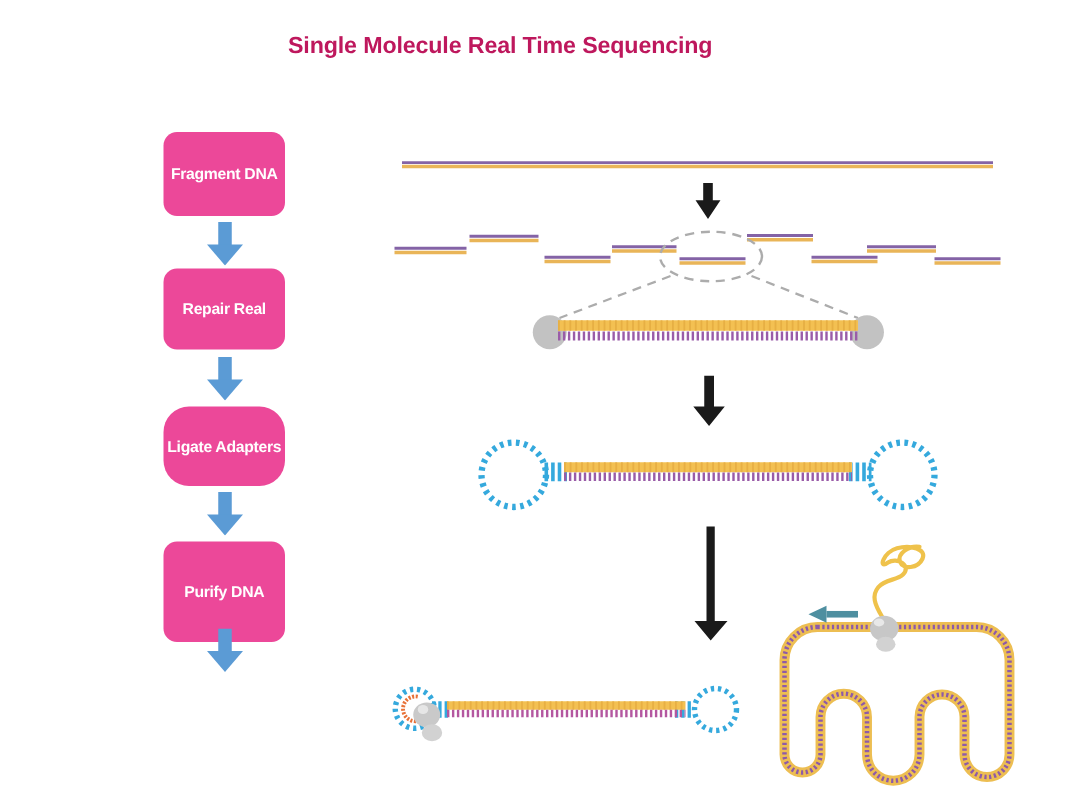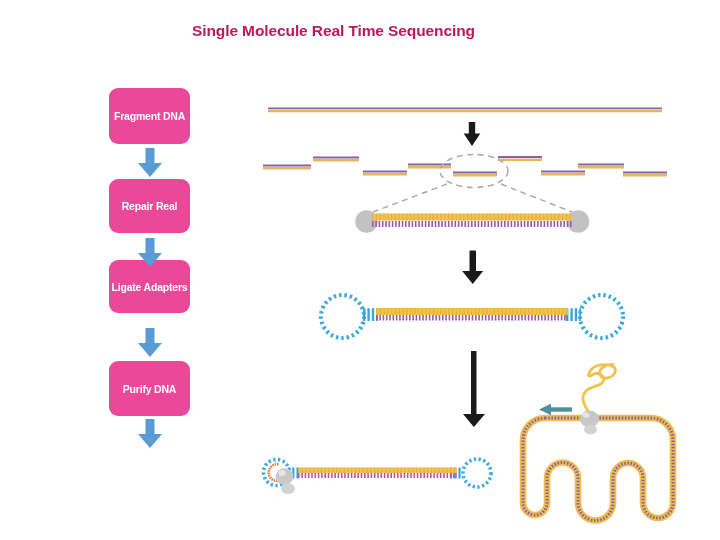--- a/index.html
+++ b/index.html
@@ -20,24 +20,24 @@
 <div class="slide">
 
   <div class="title">Single Molecule Real Time Sequencing</div>
 
   <div class="step red" style="top:88px;height:56px;">
       <span>Fragment DNA</span>
     </div>
   <div class="step red" style="top:179px;height:54px;">
       <span>Repair Real</span>
     </div>
-  <div class="step red" style="top:260px;height:53px;">
+  <div class="step red" style="top:271px;height:53px;border-radius:17px;">
       <span>Ligate Adapters</span>
     </div>
-  <div class="step red" style="top:361px;height:55px;">
+  <div class="step red" style="top:361px;height:67px;">
       <span>Purify DNA</span>
     </div>
 
   <svg class="flow-arrow" style="top:148px;" width="26" height="29">
     <rect x="8.5" y="0" width="9" height="16" fill="#5B9BD5"></rect>
       <polygon points="1,15 25,15 13,29" fill="#5B9BD5"></polygon>
   </svg>
   <svg class="flow-arrow" style="top:238px;" width="26" height="29">
     <rect x="8.5" y="0" width="9" height="16" fill="#5B9BD5"></rect>
       <polygon points="1,15 25,15 13,29" fill="#5B9BD5"></polygon>

